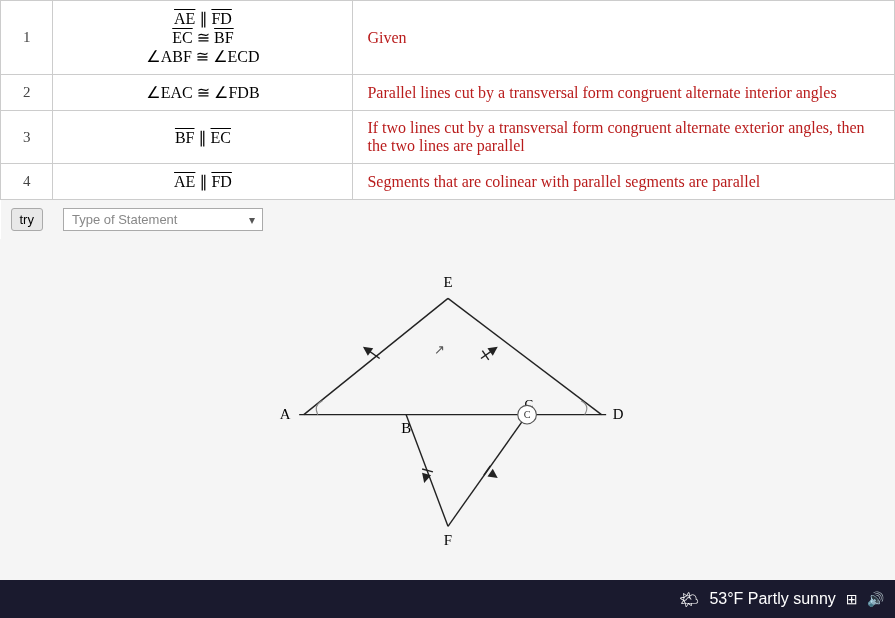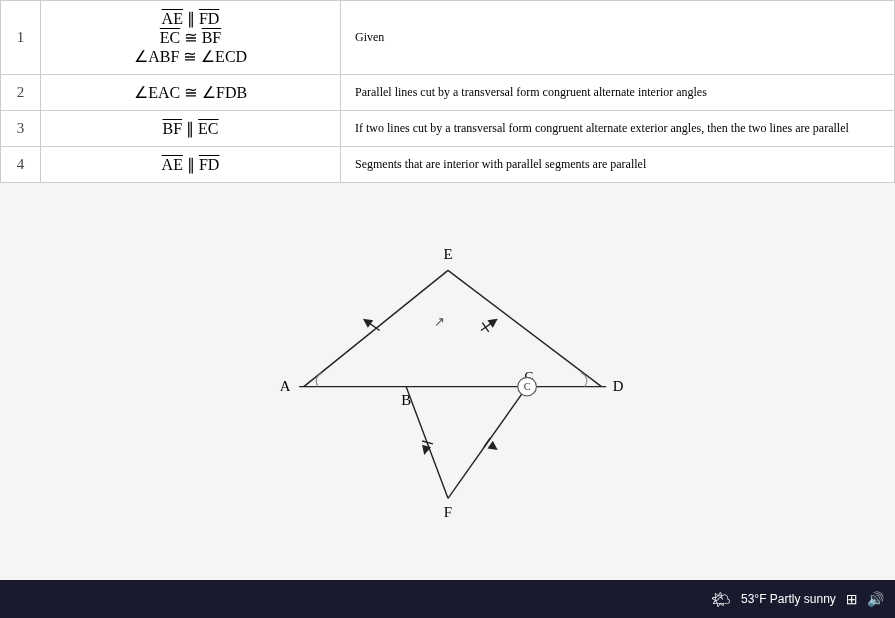--- a/index.html
+++ b/index.html
@@ -42,22 +42,22 @@
     }
 
     .statement-cell {
       width: 300px;
       text-align: center;
       font-size: 16px;
       border-right: 1px solid #ccc;
     }
 
     .reason-cell {
-      font-size: 12px;
-      color: #000000;
+      font-size: 16px;
+      color: #b91c1c;
     }
 
     .over-line {
       text-decoration: overline;
     }
 
     .try-row td {
       border: none;
       padding: 8px 10px;
       background: #f5f5f5;
@@ -127,21 +127,21 @@
       display: flex;
       align-items: center;
       gap: 10px;
       color: white;
       font-size: 12px;
       font-family: Arial, sans-serif;
     }
 
     .weather-text {
       color: white;
-      font-size: 12px;
+      font-size: 16px;
     }
 
     svg.diagram {
       width: 400px;
       height: 280px;
     }
   </style>
 </head>
 <body>
 
@@ -186,24 +186,36 @@
       </tr>
 
       <tr>
         <td class="row-num">4</td>
         <td class="statement-cell">
           <span>
             <span class="over-line">AE</span> ∥ <span class="over-line">FD</span>
           </span>
         </td>
         <td class="reason-cell">
-          <span>Segments that are interior with parallel segments are parallel</span>
-        </td>
-      </tr>
-
+          <span>Segments that are colinear with parallel segments are parallel</span>
+        </td>
+      </tr>
+
+      <tr class="try-row">
+        <td>
+          <button class="try-btn">try</button>
+        </td>
+        <td colspan="2">
+          <div class="dropdown-wrapper">
+            <select class="type-dropdown">
+              <option value="">Type of Statement</option>
+            </select>
+          </div>
+        </td>
+      </tr>
     </tbody>
   </table>
 
   <div class="diagram-area">
     <svg class="diagram" viewBox="0 0 430 300">
 
       <line x1="55" y1="155" x2="385" y2="155" stroke="#222" stroke-width="1.5"></line>
 
       <line x1="60" y1="155" x2="215" y2="30" stroke="#222" stroke-width="1.5"></line>
       <line x1="215" y1="30" x2="380" y2="155" stroke="#222" stroke-width="1.5"></line>

